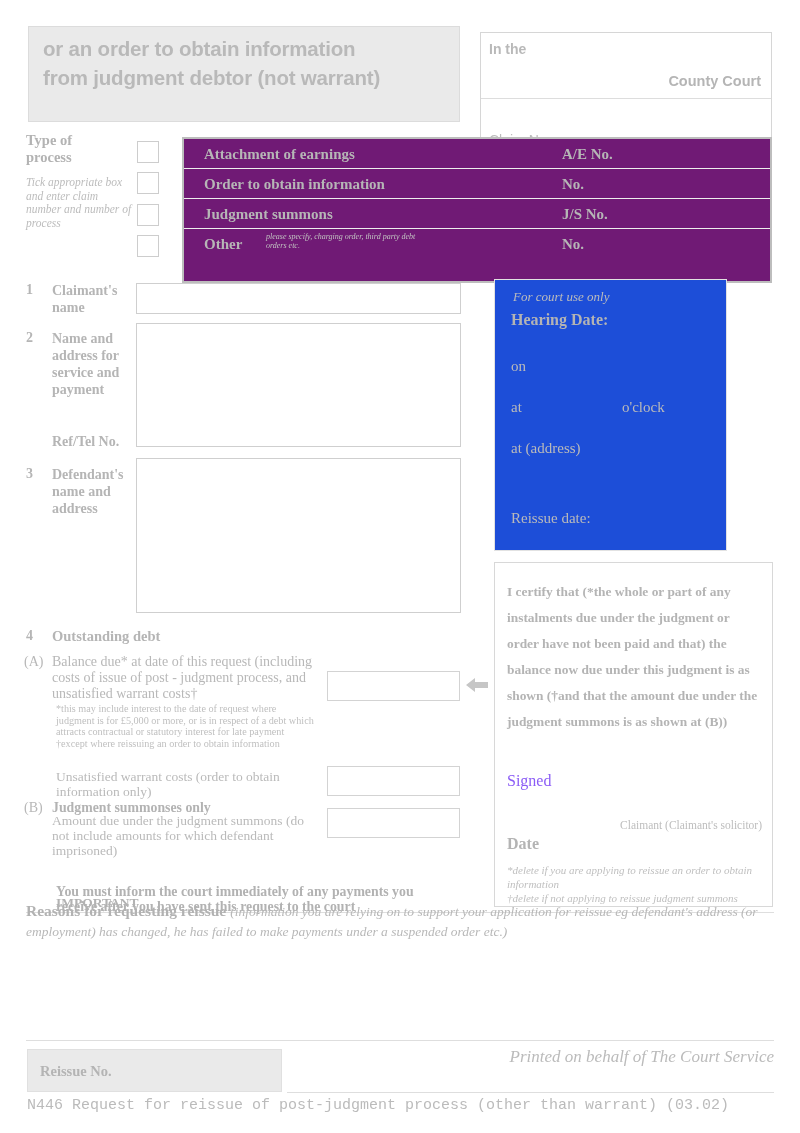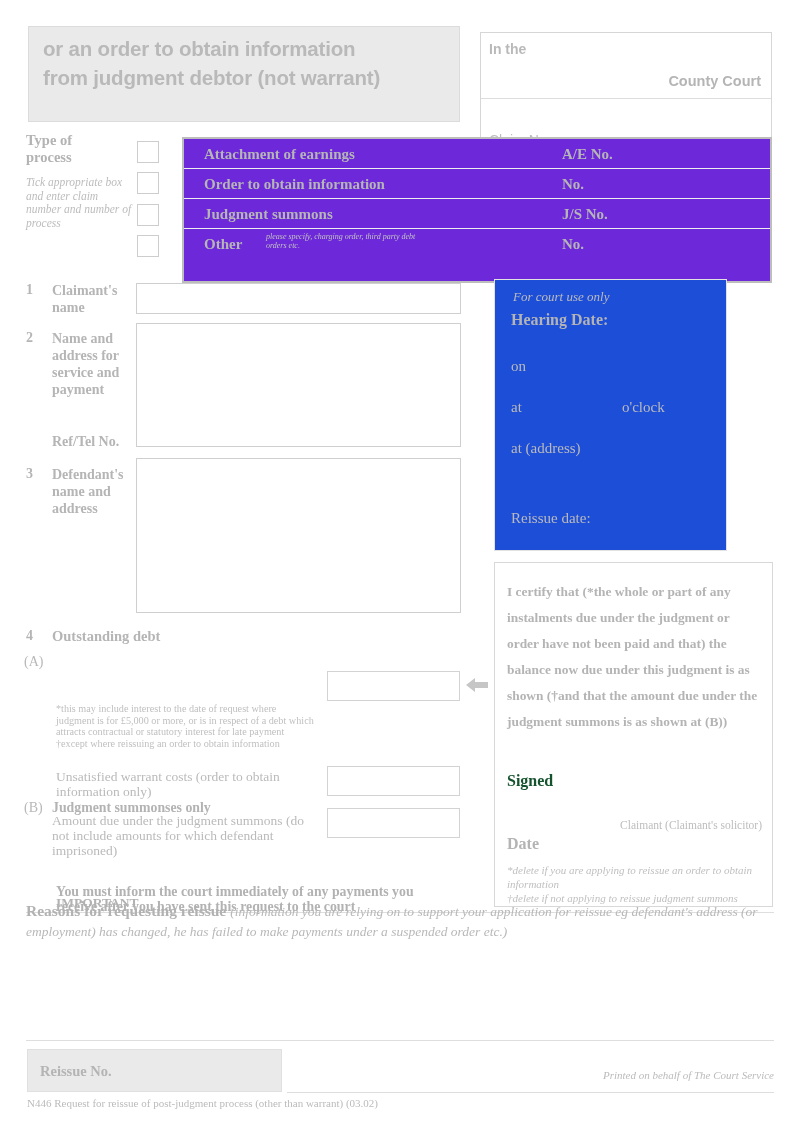--- a/index.html
+++ b/index.html
@@ -82,21 +82,21 @@
     background: #fff;
     box-sizing: border-box;
     left: 137px;
   }
 
   
   #proc-table {
     left: 182px; top: 137px; width: 590px; height: 146px;
     border: 2px solid #bdbdbd;
     box-sizing: border-box;
-    background: #6d28d9;
+    background: #701a75;
   }
   .proc-row {
     position: relative;
     height: 30px;
     border-bottom: 1px solid #eeeeee;
     box-sizing: border-box;
   }
   .proc-row:last-child { border-bottom: none; height: 30px; }
   .proc-name {
     position: absolute; left: 20px; top: 50%; transform: translateY(-50%);
@@ -162,21 +162,21 @@
     padding: 16px 12px 0 12px;
   }
   #certify-text {
     font-family: "Liberation Serif", serif;
     font-weight: bold; font-size: 13.4px; line-height: 26px;
     color: #b4b4b4;
   }
   #signed {
     position: absolute; left: 12px; top: 209px;
     font-family: "Liberation Serif", serif;
-    font-weight: bold; font-size: 16px; color: #14532d;
+    font-weight: normal; font-size: 16px; color: #8b5cf6;
   }
   #solicitor {
     position: absolute; right: 10px; top: 256px;
     font-family: "Liberation Serif", serif;
     font-size: 11.5px; color: #bdbdbd;
   }
   #date-lbl {
     position: absolute; left: 12px; top: 272px;
     font-family: "Liberation Serif", serif;
     font-weight: bold; font-size: 16px; color: #b4b4b4;
@@ -244,23 +244,23 @@
   }
   #reissue-lbl {
     position: absolute; left: 12px; top: 13px;
     font-family: "Liberation Serif", serif;
     font-weight: bold; font-size: 14.5px; color: #b4b4b4;
   }
 
   
   #footer-rule { left: 287px; top: 1092px; width: 487px; }
   #footer-left { left: 27px; top: 1097px;
-    font-family:Liberation Serif, serif; font-size:11px; color:#bbbbbb; }
-  #footer-right { right: 26px; top: 1069px;
-    font-family:"Liberation Serif",serif; font-style:italic; font-size:11px; color:#bbbbbb;margin-left:47px; }
+    font-family:Liberation Mono, monospace; font-size:15px; color:#bbbbbb; }
+  #footer-right { right: 26px; top: 1047px;
+    font-family:"Liberation Serif",serif; font-style:italic; font-size:17px; color:#bbbbbb;margin-left:47px; }
 </style>
 </head>
 <body>
 
 <div class="page">
 
   <div class="abs" id="title-block">
     <div class="line">or an order to obtain information</div>
     <div class="line">from judgment debtor (not warrant)</div>
   </div>
@@ -334,20 +334,21 @@
     <div id="certify-notes">
       <div>*delete if you are applying to reissue an order to obtain information</div>
       <div>†delete if not applying to reissue judgment summons</div>
     </div>
   </div>
 
   <div class="abs" id="debt-num">4</div>
   <div class="abs" id="debt-title">Outstanding debt</div>
 
   <div class="abs" id="a-mark">(A)</div>
+  <div class="abs" id="a-text">Balance due* at date of this request (including costs of issue of post - judgment process, and unsatisfied warrant costs†</div>
   <div class="abs" id="a-notes">
     <div>*this may include interest to the date of request where judgment is for £5,000 or more, or is in respect of a debt which attracts contractual or statutory interest for late payment</div>
     <div>†except where reissuing an order to obtain information</div>
   </div>
   <div class="abs amt-box" style="top:671px"></div>
 
   <svg class="abs" id="arrow-icon" width="22" height="18" viewBox="0 0 22 18">
     <polygon points="0,9 9,2 9,6 22,6 22,12 9,12 9,16" fill="#c6c6c6"></polygon>
   </svg>
 

